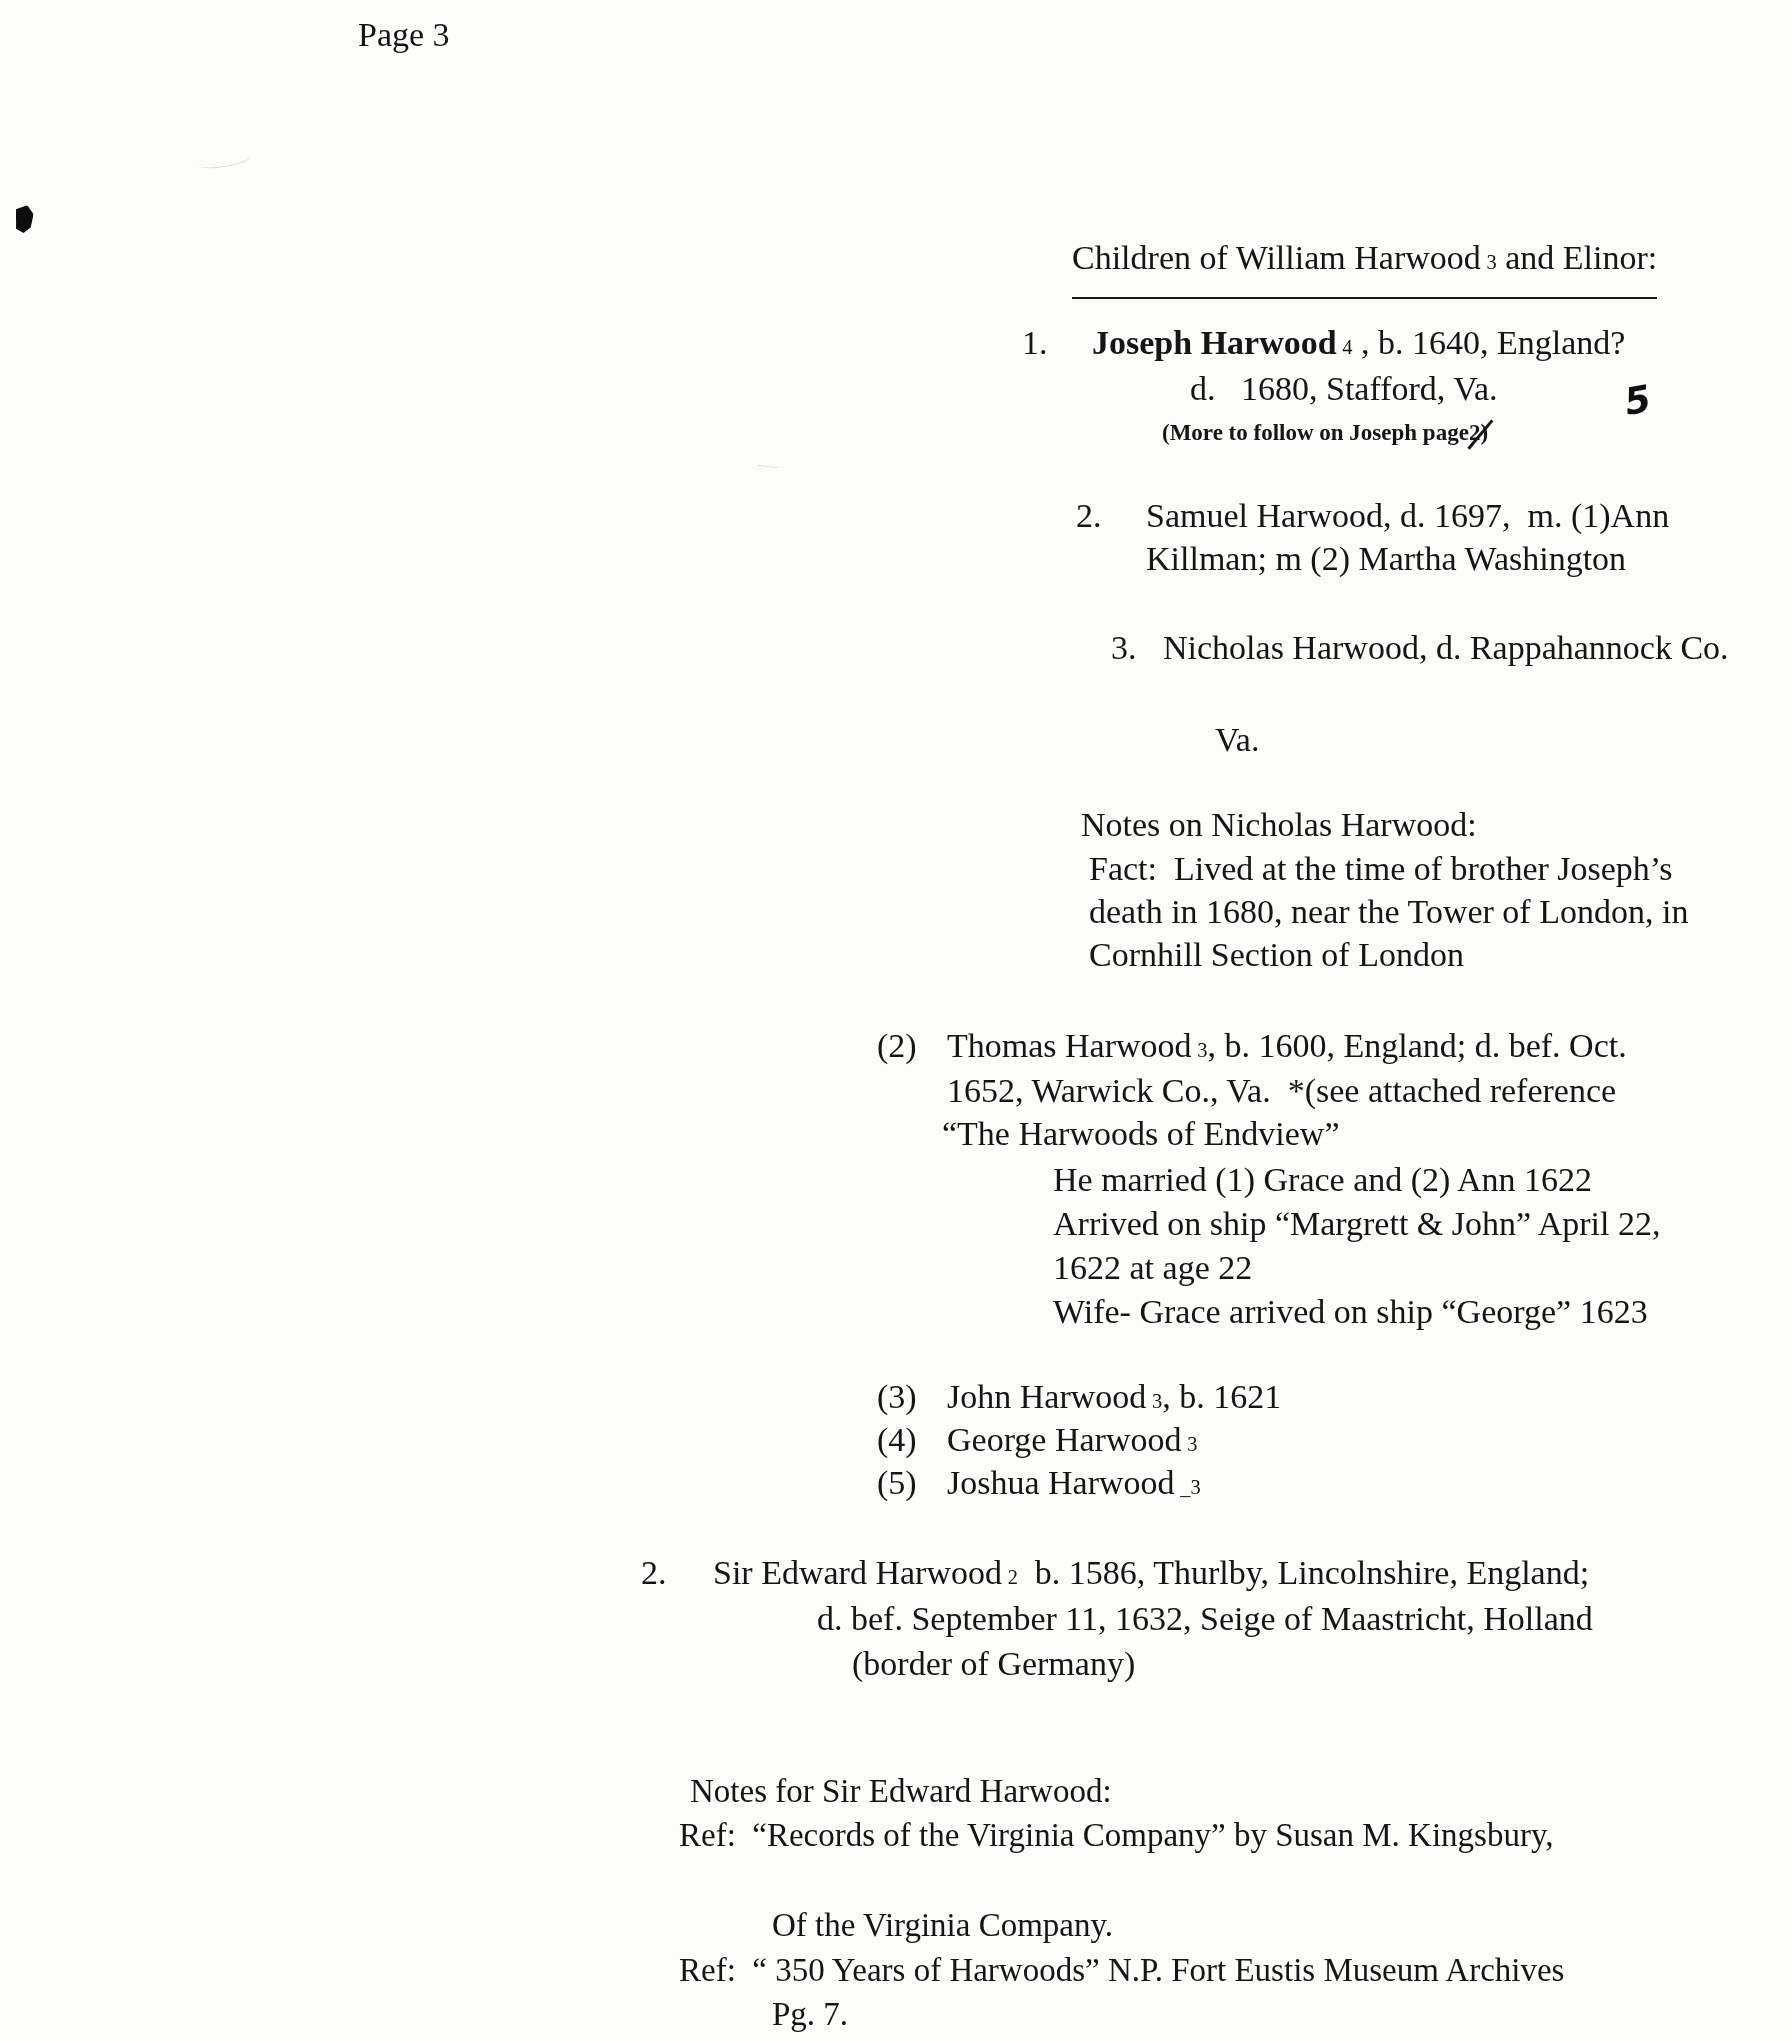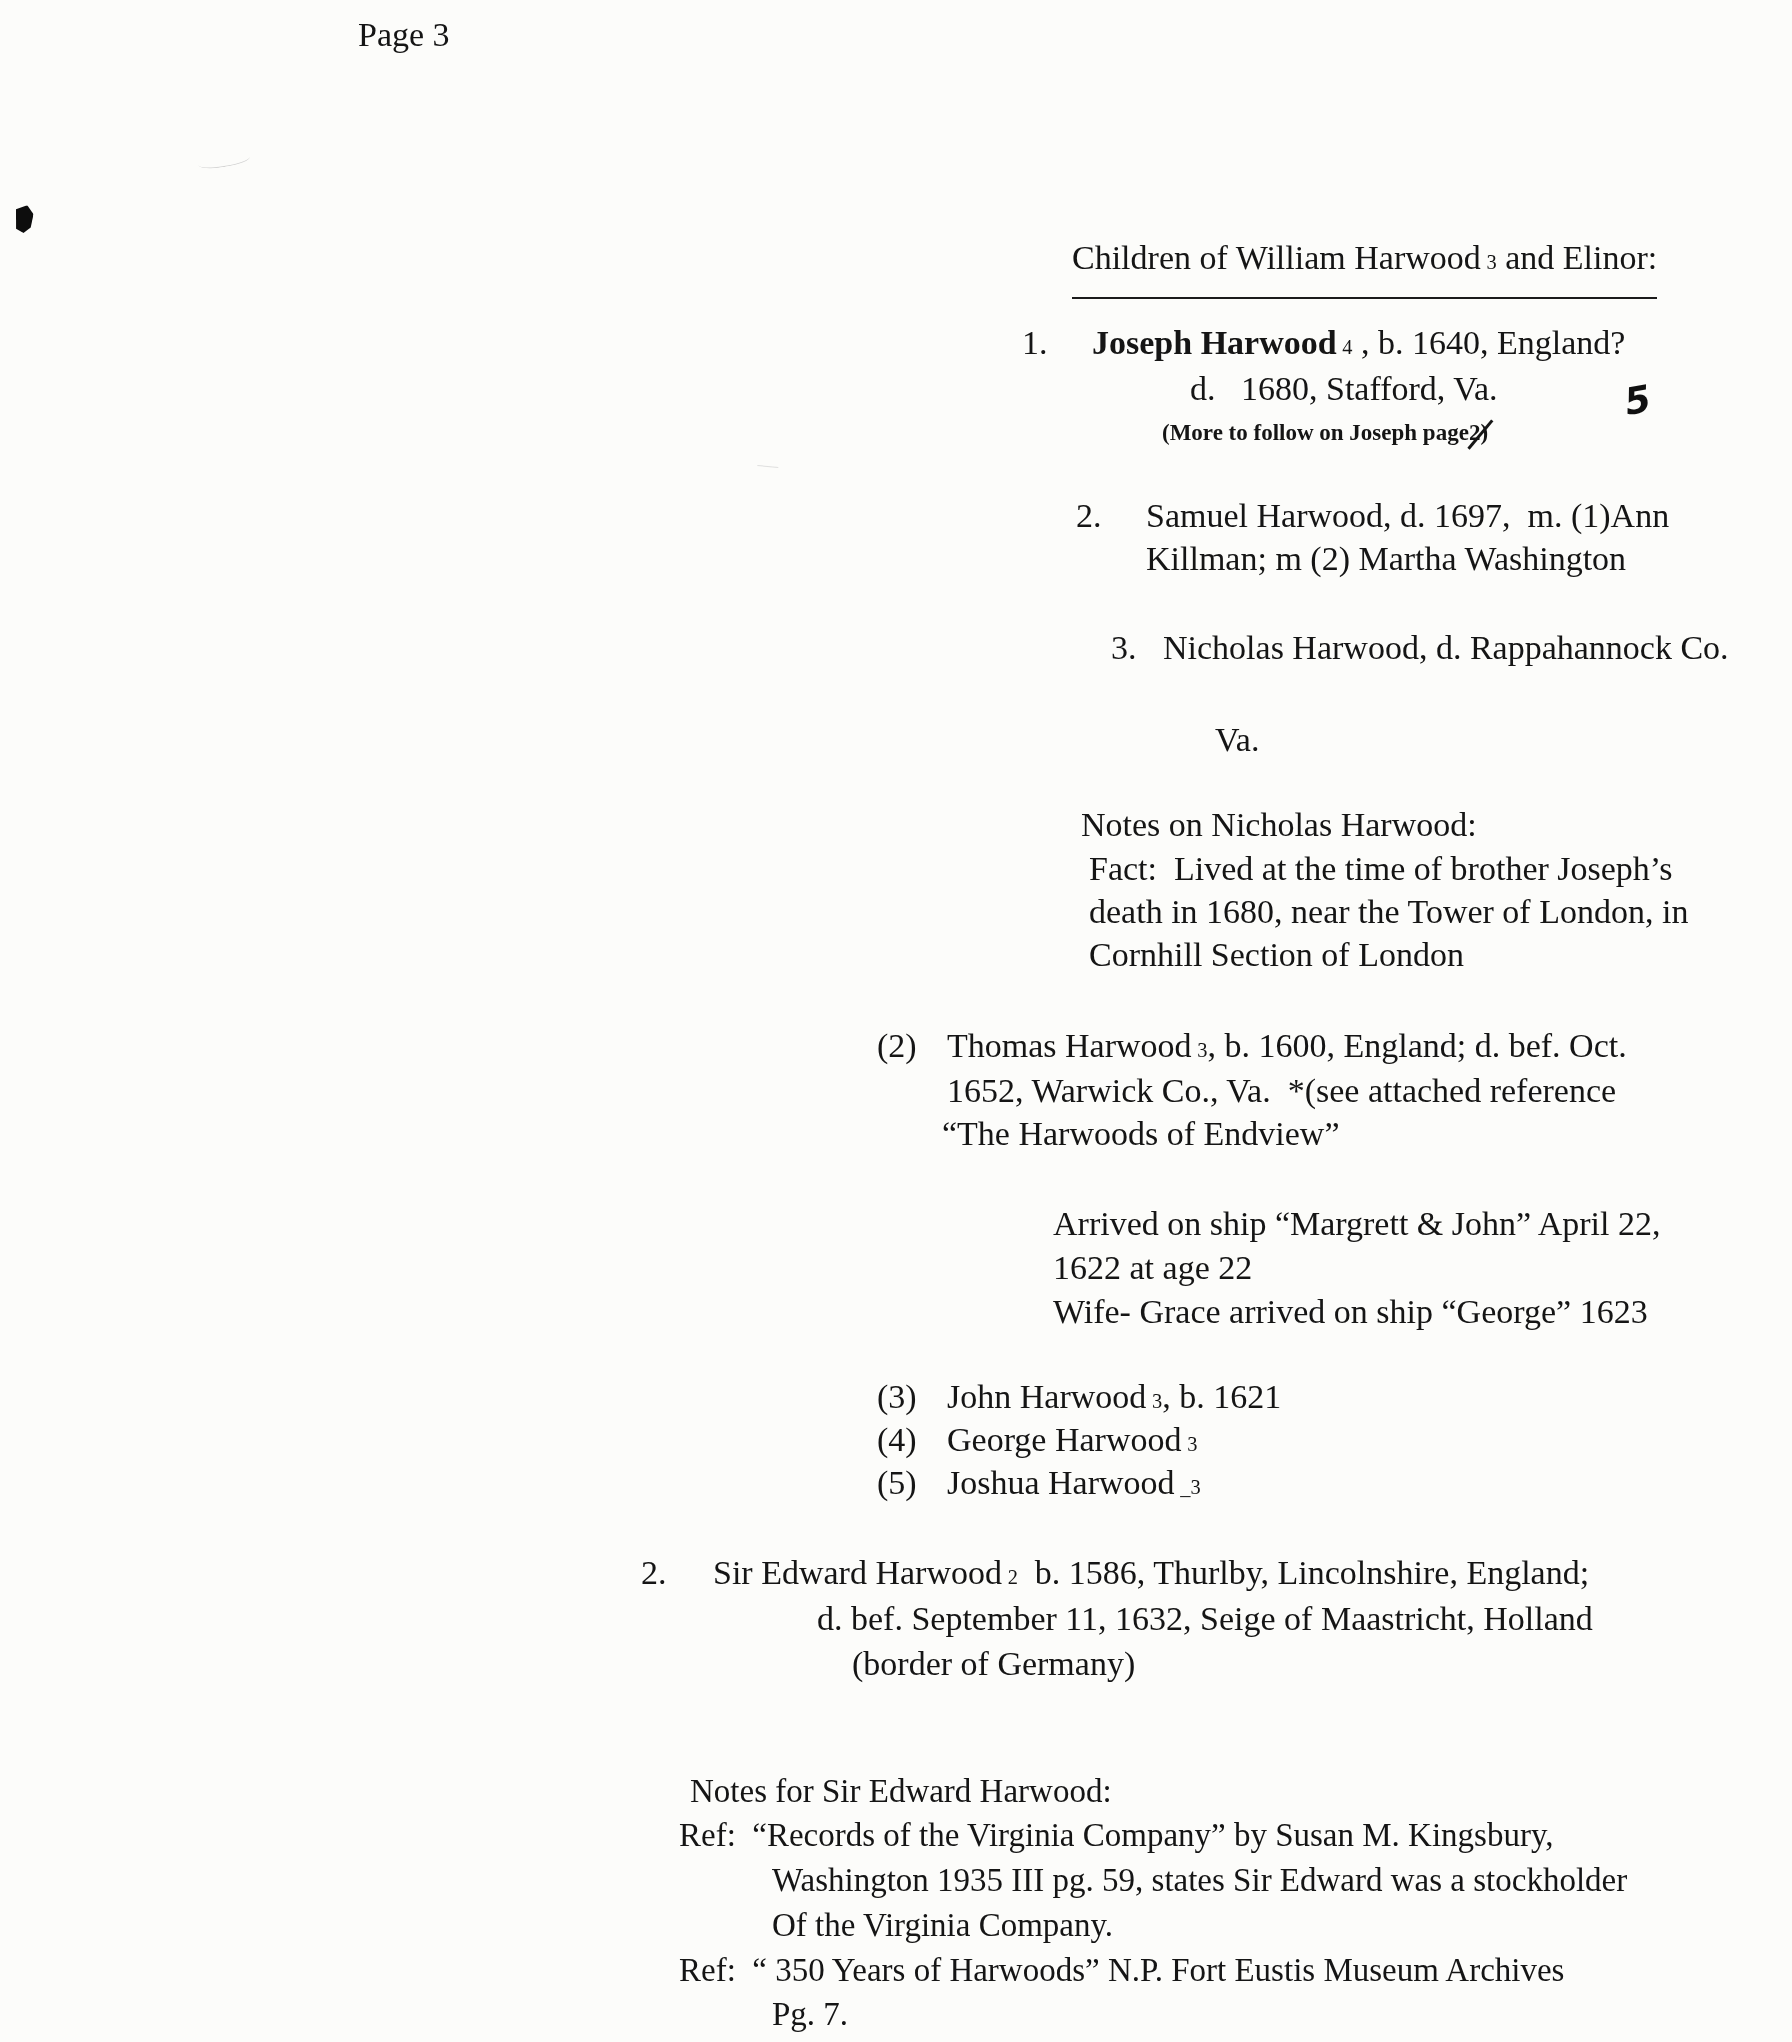--- a/index.html
+++ b/index.html
@@ -72,33 +72,33 @@
   <div class="t" style="left:1215px; top:673px;margin-top:48px;">Va.</div>
 
   <div class="t" style="left:1089px; top:850px;">Fact:  Lived at the time of brother Joseph’s</div>
   <div class="t" style="left:1081px; top:806px;">Notes on Nicholas Harwood:</div>
   <div class="t" style="left:1089px; top:893px;">death in 1680, near the Tower of London, in</div>
   <div class="t" style="left:1089px; top:936px;">Cornhill Section of London</div>
 
   <div class="t" style="left:877px; top:1027px;"><span class="num w86">(2)</span><span>Thomas Harwood</span><span class="gen">3</span><span>, b. 1600, England; d. bef. Oct.</span></div>
   <div class="t" style="left:947px; top:1072px;">1652, Warwick Co., Va.  *(see attached reference</div>
   <div class="t" style="left:942px; top:1115px;">“The Harwoods of Endview”</div>
+  <div class="t" style="left:1053px; top:1161px;">He married (1) Grace and (2) Ann 1622</div>
   <div class="t" style="left:1053px; top:1205px;">Arrived on ship “Margrett &amp; John” April 22,</div>
   <div class="t" style="left:1053px; top:1249px;">1622 at age 22</div>
   <div class="t" style="left:1053px; top:1293px;">Wife- Grace arrived on ship “George” 1623</div>
 
   <div class="t" style="left:877px; top:1378px;"><span class="num w86">(3)</span><span>John Harwood</span><span class="gen">3</span><span>, b. 1621</span></div>
   <div class="t" style="left:877px; top:1421px;"><span class="num w86">(4)</span><span>George Harwood</span><span class="gen">3</span><span></span></div>
   <div class="t" style="left:877px; top:1464px;"><span class="num w86">(5)</span><span>Joshua Harwood</span><span class="gen">_3</span><span></span></div>
 
   <div class="t" style="left:641px; top:1554px;"><span class="num w88">2.</span><span>Sir Edward Harwood</span><span class="gen">2</span><span>  b. 1586, Thurlby, Lincolnshire, England;</span></div>
   <div class="t" style="left:817px; top:1600px;">d. bef. September 11, 1632, Seige of Maastricht, Holland</div>
   <div class="t" style="left:852px; top:1645px;">(border of Germany)</div>
 
   <div class="t italic" style="left:690px; top:1773px;">Notes for Sir Edward Harwood:</div>
   <div class="t italic" style="left:679px; top:1817px;">Ref:  “Records of the Virginia Company” by Susan M. Kingsbury,</div>
-  <div class="t italic" style="left:772px; top:1862px;">Washington 1935 III pg. 59, states Sir Edward was a stockholder</div>
   <div class="t italic" style="left:772px; top:1907px;">Of the Virginia Company.</div>
   <div class="t italic" style="left:679px; top:1952px;">Ref:  “ 350 Years of Harwoods” N.P. Fort Eustis Museum Archives</div>
   <div class="t italic" style="left:772px; top:1996px;">Pg. 7.</div>
 
 </div>
 
 
 </body></html>

